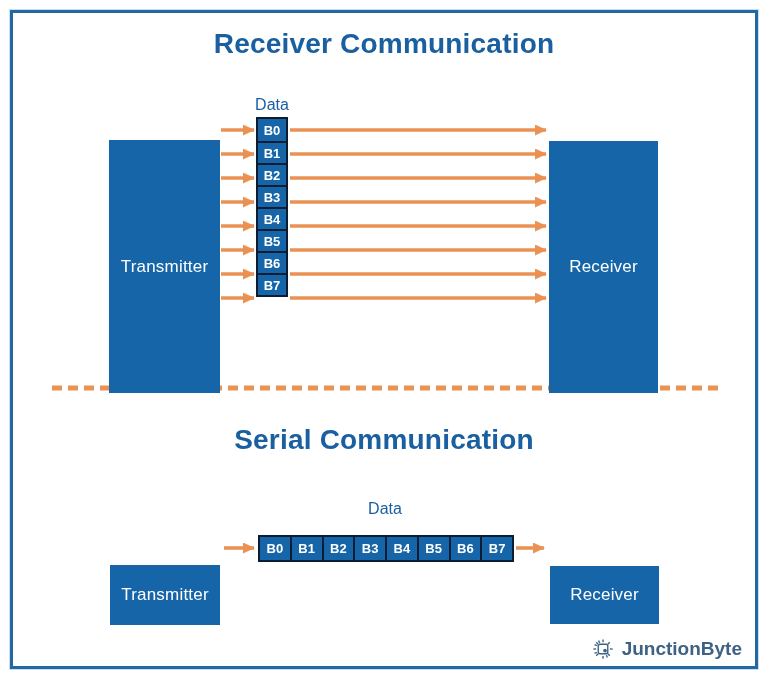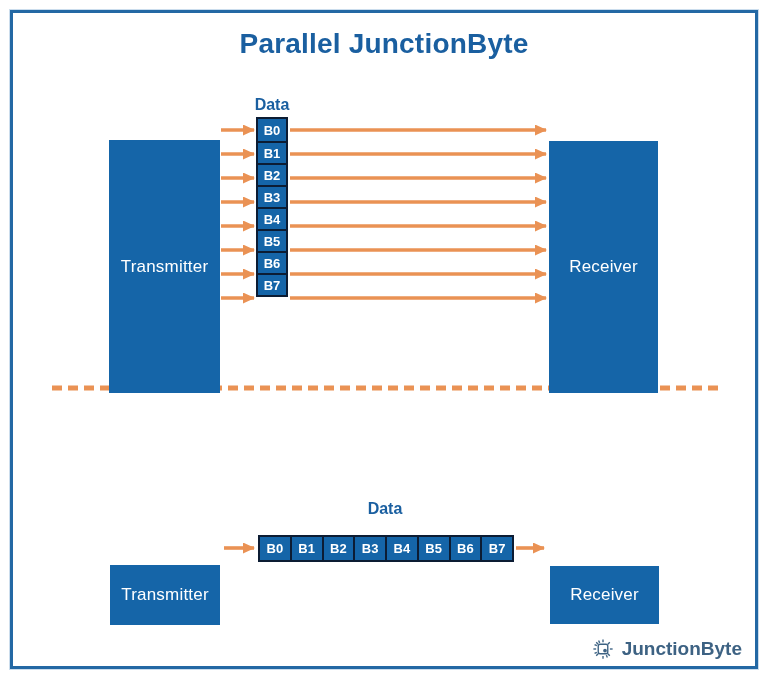--- a/index.html
+++ b/index.html
@@ -22,21 +22,21 @@
   .title-parallel{top:28px;}
   .title-serial{top:424px;}
   .node{position:absolute;background:var(--box-blue);color:#fff;
         display:flex;align-items:center;justify-content:center;
         font-size:17px;font-weight:500;letter-spacing:.2px;margin-top:48px;}
   .p-transmitter{left:109px;top:92px;width:111px;height:253px;}
   .p-receiver{left:549px;top:93px;width:109px;height:252px;}
   .s-transmitter{left:110px;top:517px;width:110px;height:60px;}
   .s-receiver{left:550px;top:518px;width:109px;height:58px;}
   .data-label{position:absolute;color:var(--title-blue);font-size:16px;
-              font-weight:700;text-align:center;}
+              font-weight:400;text-align:center;}
   .p-data-label{left:242px;top:96px;width:60px;}
   .s-data-label{left:355px;top:500px;width:60px;}
   .bit-col{position:absolute;left:256px;top:117px;width:32px;
            border:2px solid var(--bit-border);}
   .bit-col .bit{height:22px;border-top:2px solid var(--bit-border);
                 background:var(--box-blue);color:#fff;font-size:13px;font-weight:600;
                 display:flex;align-items:center;justify-content:center;}
   .bit-col .bit:first-child{border-top:none;}
   .bit-row{position:absolute;left:258px;top:535px;width:256px;height:27px;
            border:2px solid var(--bit-border);display:flex;}
@@ -88,21 +88,21 @@
     </g>
 
     <line class="dashline" x1="52" y1="388" x2="720" y2="388"></line>
 
     <g>
       <line class="arrow" x1="224" y1="548" x2="254" y2="548" marker-end="url(#ah)"></line>
       <line class="arrow" x1="516" y1="548" x2="544" y2="548" marker-end="url(#ah)"></line>
     </g>
   </svg>
 
-  <div class="section-title title-parallel">Parallel JunctionByte</div>
+  <div class="section-title title-parallel">Receiver Communication</div>
 
   <div class="node p-transmitter">
     <span>Transmitter</span>
   </div>
 
   <div class="data-label p-data-label">Data</div>
 
   <div class="bit-col">
     <div class="bit">B0</div>
     <div class="bit">B1</div>
@@ -111,20 +111,21 @@
     <div class="bit">B4</div>
     <div class="bit">B5</div>
     <div class="bit">B6</div>
     <div class="bit">B7</div>
   </div>
 
   <div class="node p-receiver">
     <span>Receiver</span>
   </div>
 
+  <div class="section-title title-serial">Serial Communication</div>
 
   <div class="node s-transmitter">
     <span>Transmitter</span>
   </div>
 
   <div class="data-label s-data-label">Data</div>
 
   <div class="bit-row">
     <div class="bit">B0</div>
     <div class="bit">B1</div>

